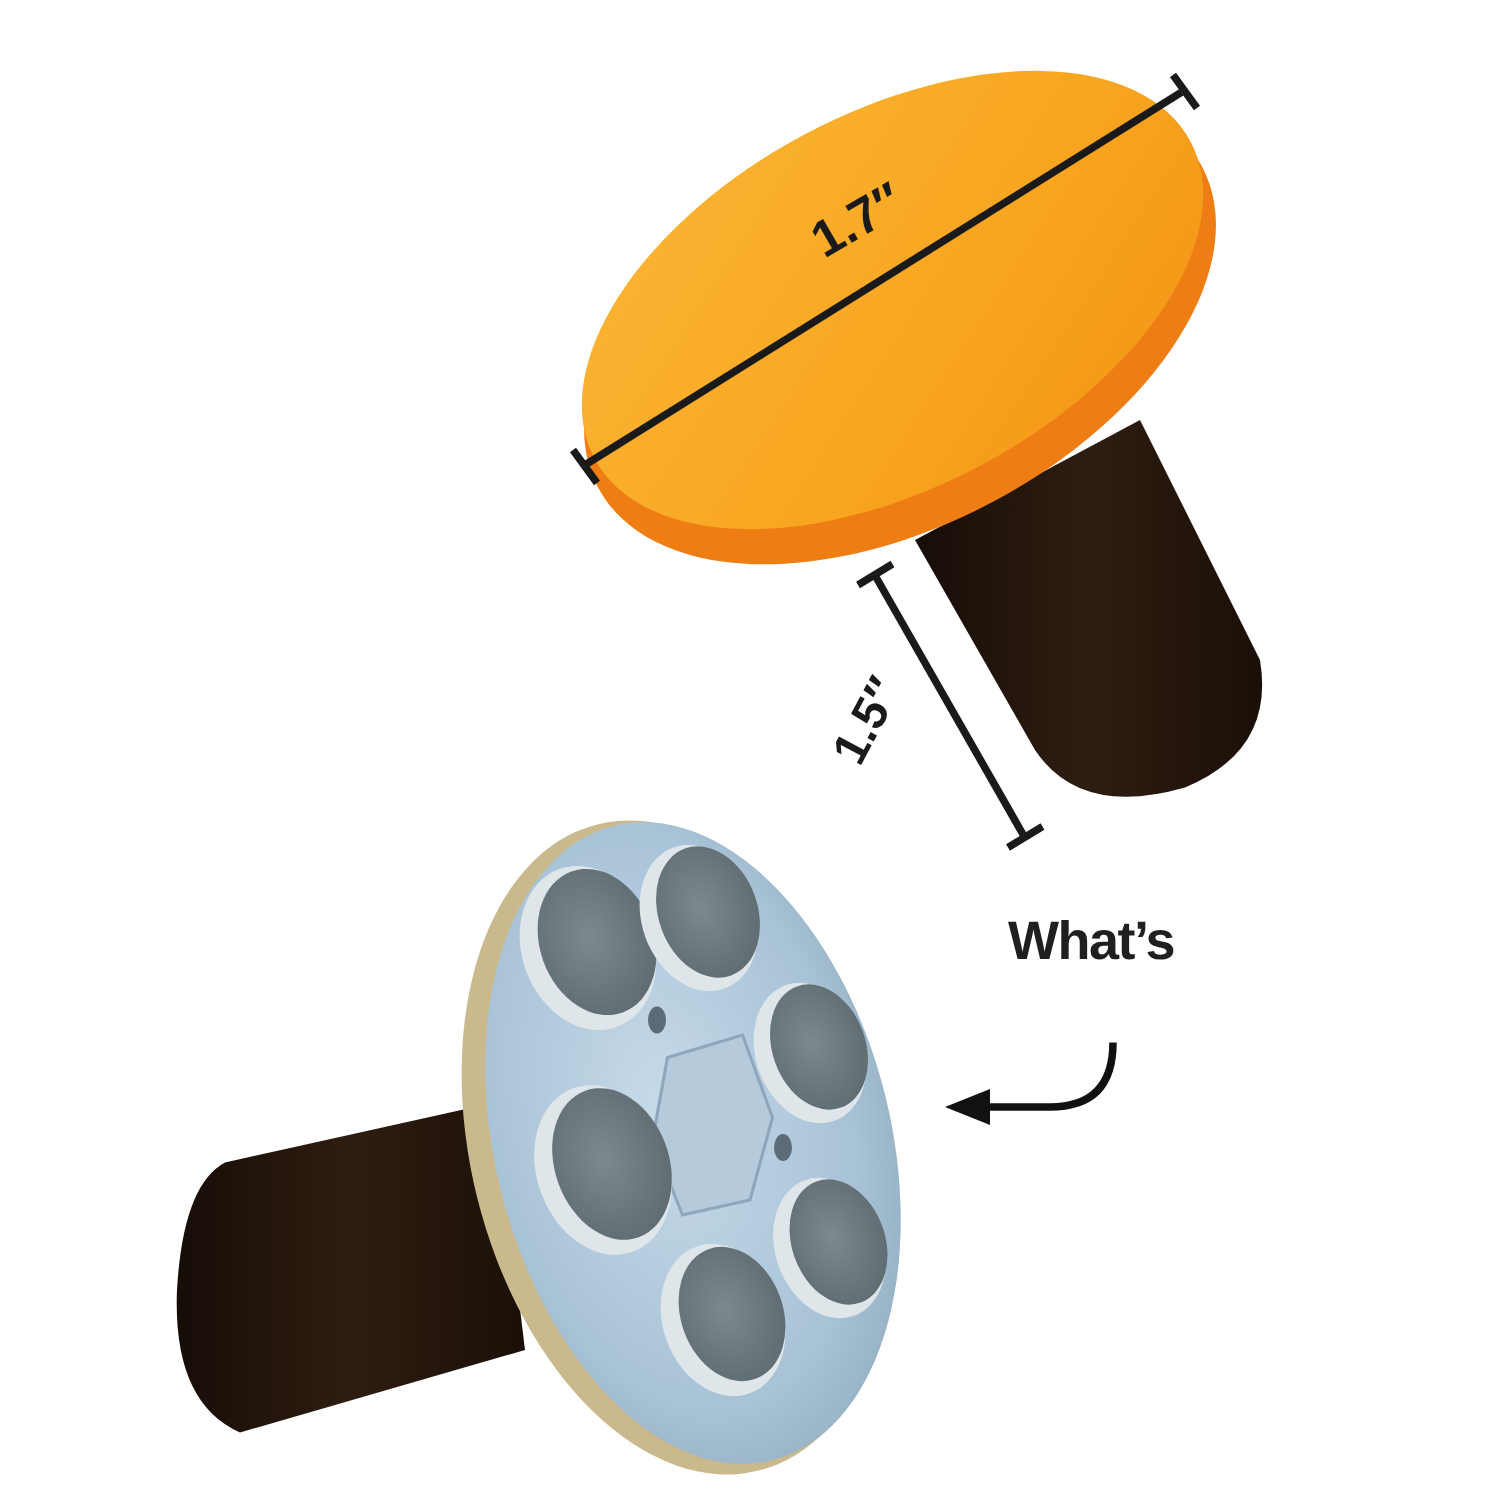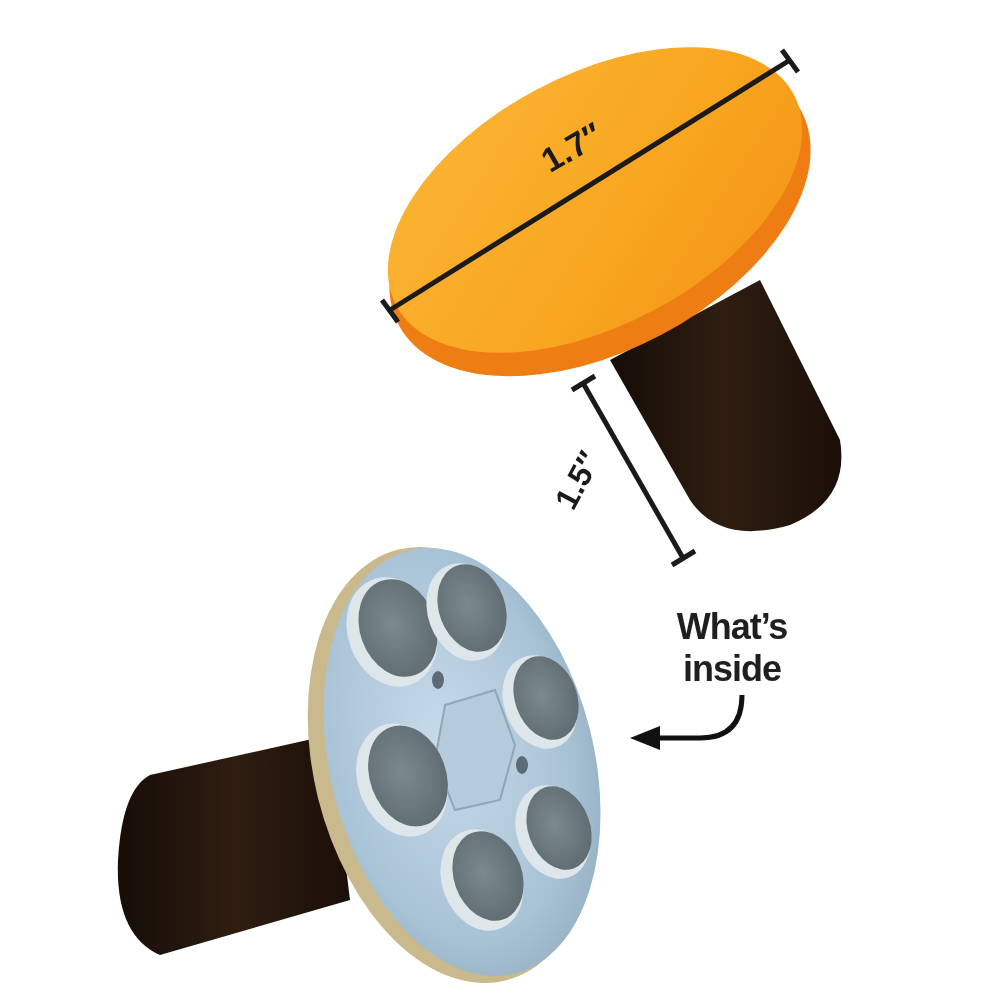--- a/index.html
+++ b/index.html
@@ -7,21 +7,21 @@
          font-family: "Liberation Sans", sans-serif; }
   .stage { position: absolute; left: 0; top: 0; width: 1000px; height: 1000px; }
   svg { position: absolute; left: 0; top: 0; }
   .label { position: absolute; color: #1a1a1a; font-weight: bold;
            font-family: "Liberation Sans", sans-serif; white-space: nowrap; }
   .dim-17 { left: 540px; top: 128px; font-size: 34px;
             transform: rotate(-30deg); transform-origin: center; }
   .dim-15 { left: 548px; top: 462px; font-size: 32px;
             transform: rotate(-62deg); transform-origin: center; }
   .callout { position: absolute; left: 672px; top: 606px; width: 120px;
-             text-align: center; font-size: 36px; line-height: 42px;
+             text-align: left; font-size: 36px; line-height: 42px;
              font-weight: bold; color: #1f1f1f; letter-spacing: -1px; }
 </style>
 </head>
 <body>
 
 <div class="stage">
 
   <svg width="1000" height="1000" viewBox="0 0 1000 1000">
     <defs>
       <linearGradient id="capGrad" x1="0" y1="0" x2="1" y2="1">
@@ -107,15 +107,14 @@
       <path d="M742 695 Q742 738 700 738 L652 738" fill="none" stroke="#111" stroke-width="5"></path>
       <polygon points="630,738 660,726 660,750" fill="#111"></polygon>
     </g>
   </svg>
 
   <div class="label dim-17">1.7″</div>
   <div class="label dim-15">1.5″</div>
 
   <div class="callout">
     <div>What’s</div>
-    <div>inside</div>
   </div>
 </div>
 
 </body></html>

